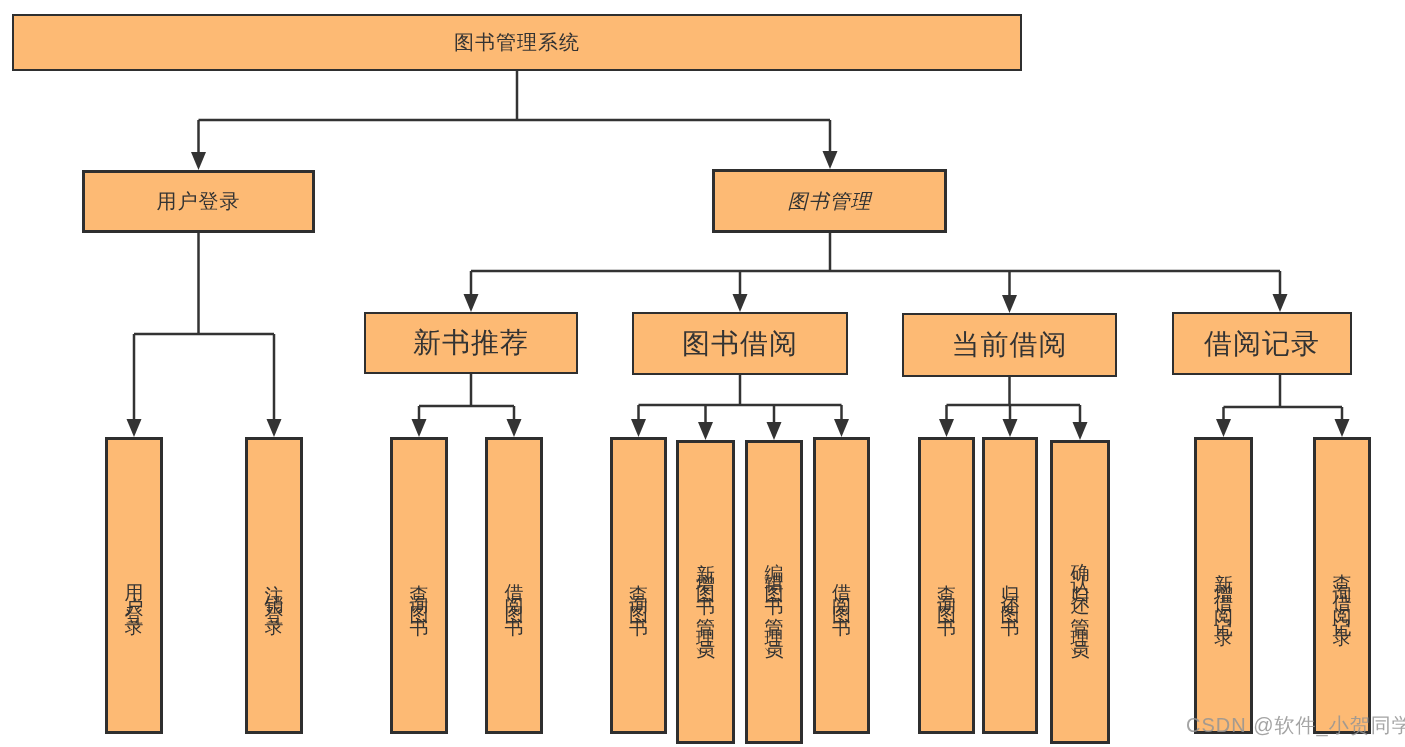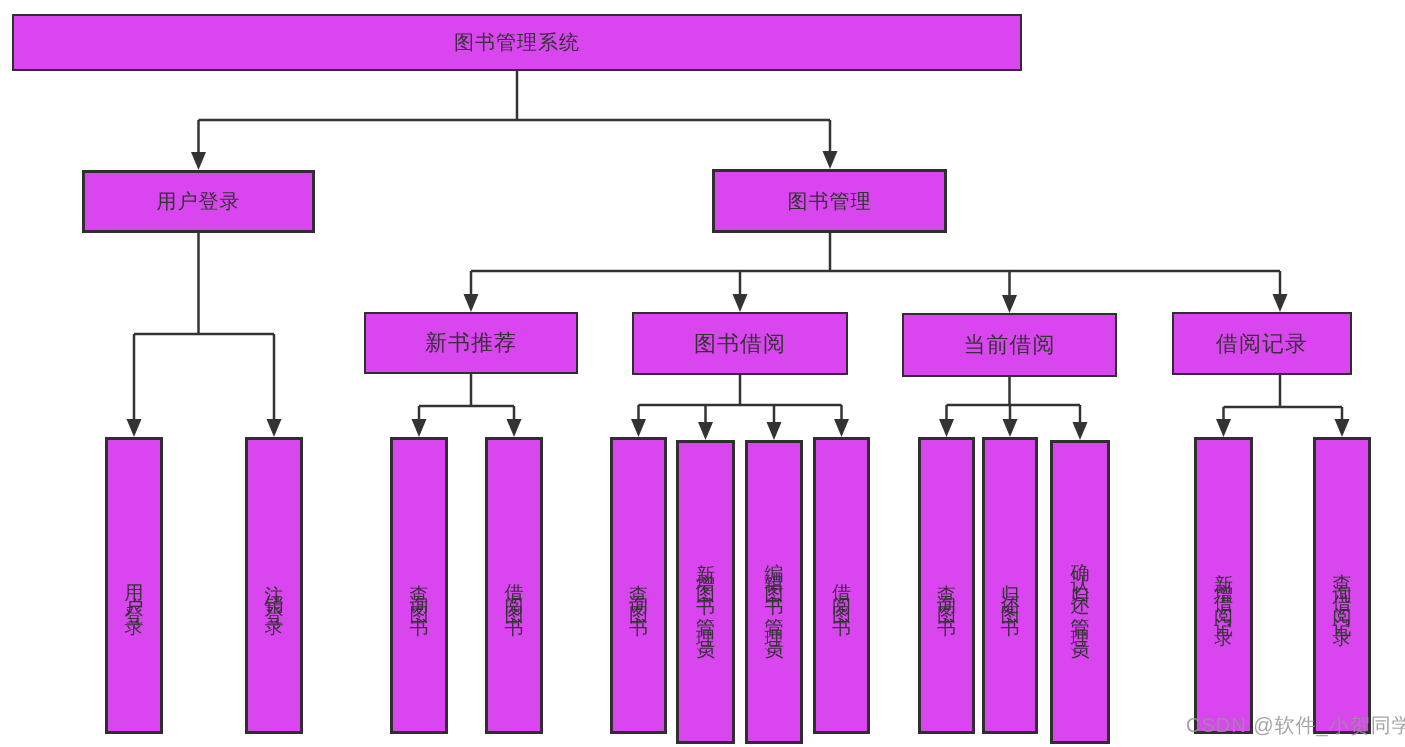--- a/index.html
+++ b/index.html
@@ -17,21 +17,21 @@
   }
   .connectors {
     position: absolute;
     left: 0;
     top: 0;
     z-index: 1;
   }
   .node {
     position: absolute;
     box-sizing: border-box;
-    background: #d946ef;
+    background: #fdba74;
     border: 2px solid #2f2f2f;
     display: flex;
     align-items: center;
     justify-content: center;
     color: #333333;
     z-index: 2;
   }
   .node span {
     white-space: nowrap;
   }
@@ -40,21 +40,21 @@
     font-size: 20px;
     letter-spacing: 1px;
   }
   .lv2-node {
     border-width: 3px;
     font-size: 20px;
     letter-spacing: 1px;
   }
   .lv3-node {
     border-width: 2px;
-    font-size: 22px;
+    font-size: 28px;
     letter-spacing: 1px;
   }
   .leaf-node {
     border-width: 3px;
     font-size: 19px;
   }
   .leaf-node span {
     writing-mode: vertical-rl;
     text-orientation: mixed;
     letter-spacing: 11px;
@@ -132,21 +132,21 @@
       <polygon points="1334.5,419 1349.5,419 1342,437" fill="#333333"></polygon>
     </svg>
 
   <div class="node top-node" style="left:12px; top:14px; width:1010px; height:57px;">
     <span>图书管理系统</span>
   </div>
 
   <div class="node lv2-node" style="left:82px; top:170px; width:233px; height:63px;">
     <span>用户登录</span>
   </div>
-  <div class="node lv2-node" style="left:712px; top:169px; width:235px; height:64px;">
+  <div class="node lv2-node" style="left:712px; top:169px; width:235px; height:64px;font-style:italic;">
     <span>图书管理</span>
   </div>
 
   <div class="node lv3-node" style="left:364px; top:312px; width:214px; height:62px;">
     <span>新书推荐</span>
   </div>
   <div class="node lv3-node" style="left:632px; top:312px; width:216px; height:63px;">
     <span>图书借阅</span>
   </div>
   <div class="node lv3-node" style="left:902px; top:313px; width:215px; height:64px;">

